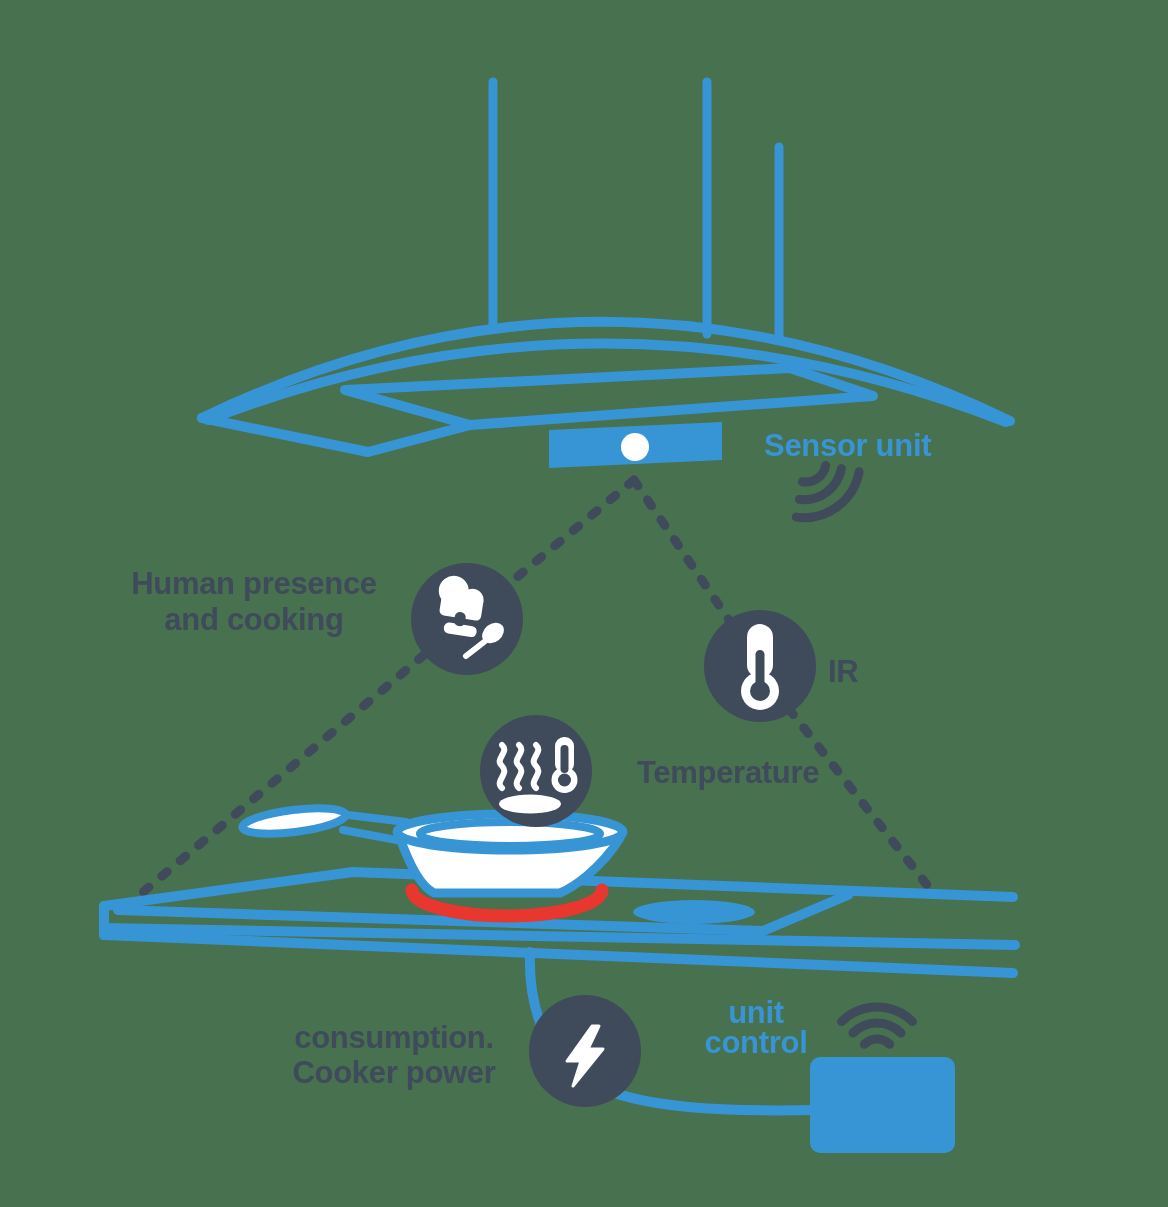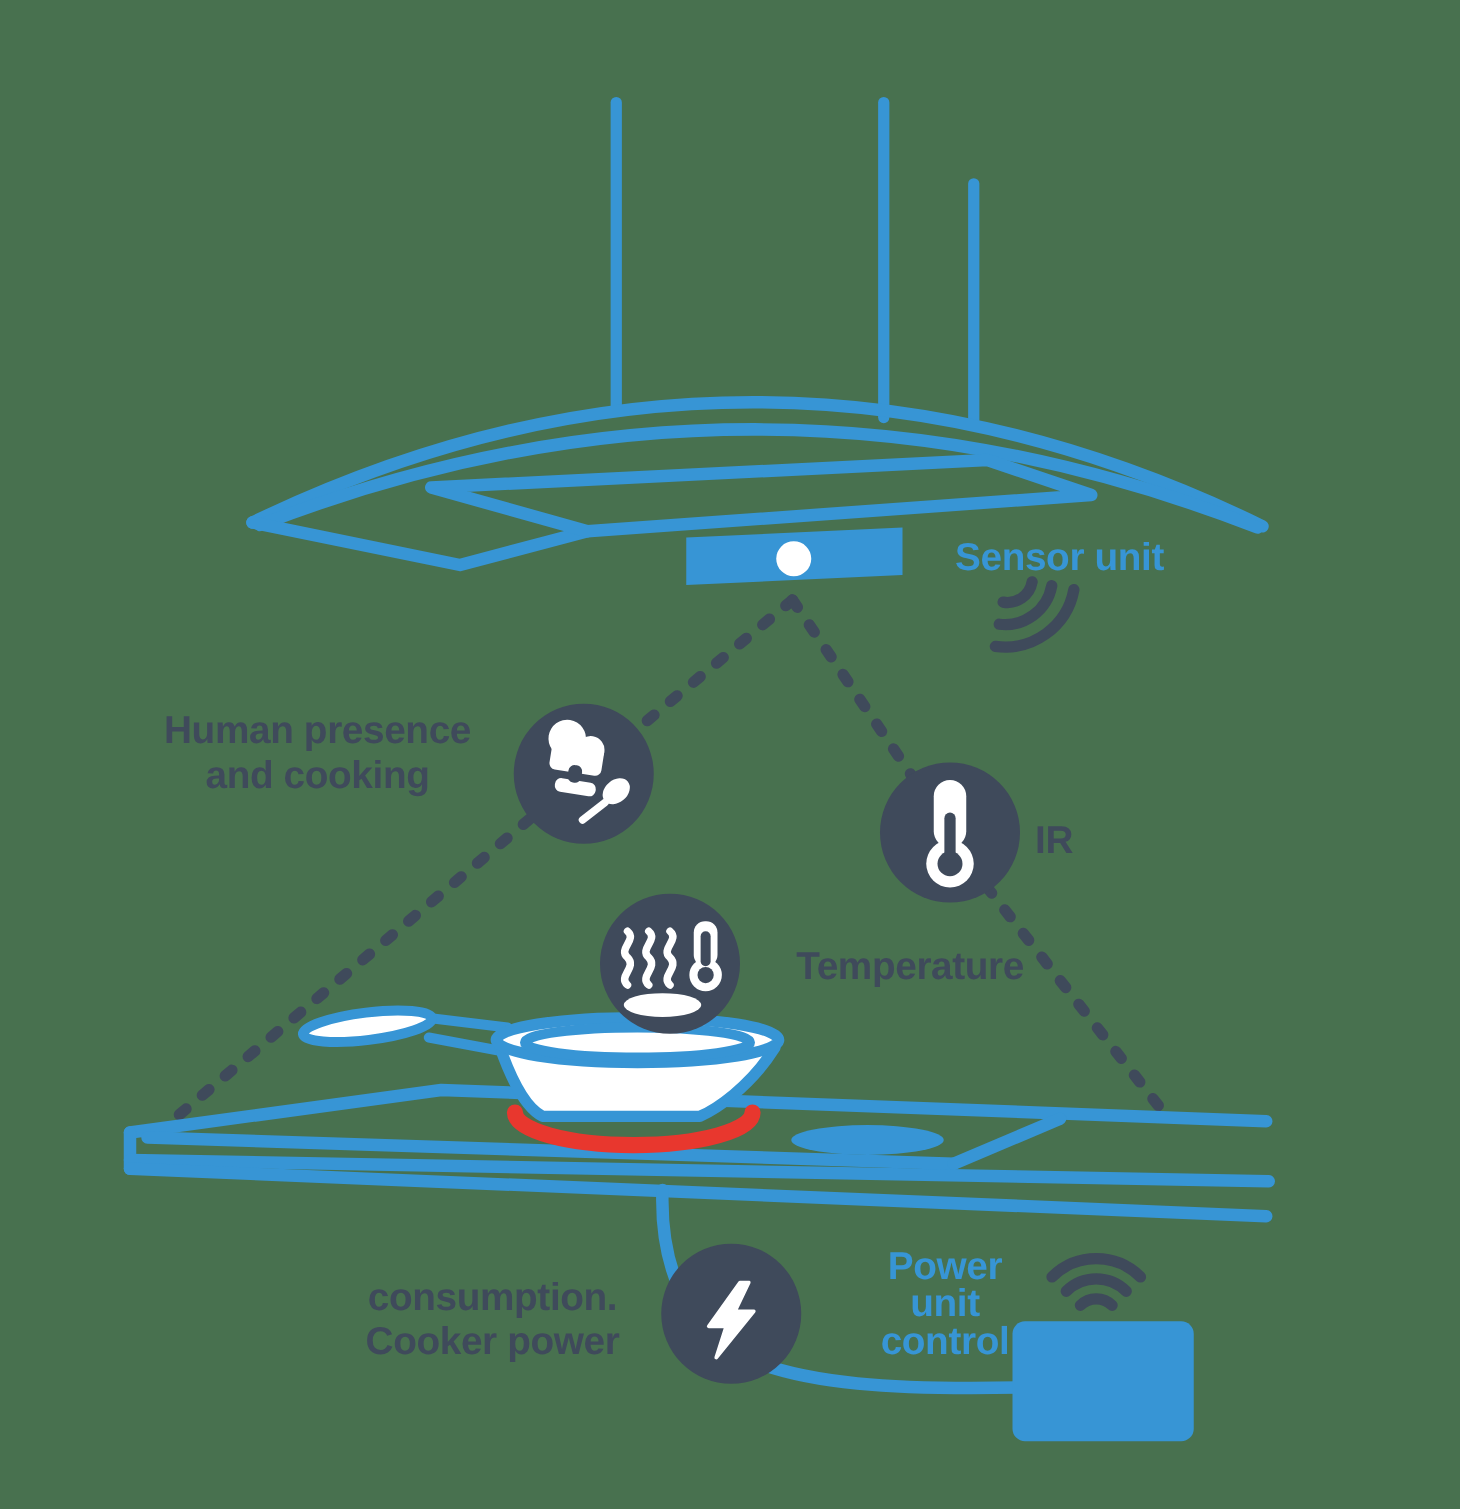--- a/index.html
+++ b/index.html
@@ -146,18 +146,17 @@
 <div class="lbl navy" style="left:828px;top:650px;">IR</div>
 
 <div class="lbl navy" style="left:601px;top:751px;margin-left:36px;">Temperature</div>
 
 <div class="lbl navy center" style="left:234px;top:1016px;width:320px;line-height:35px;">
   <span>consumption.</span>
   <span>Cooker power</span>
 </div>
 
 <div class="lbl blue center power-lines" style="left:656px;top:994px;width:200px;">
-  <span>Power</span>
   <span>unit</span>
   <span>control</span>
 </div>
 
 </div>
 
 </body></html>

